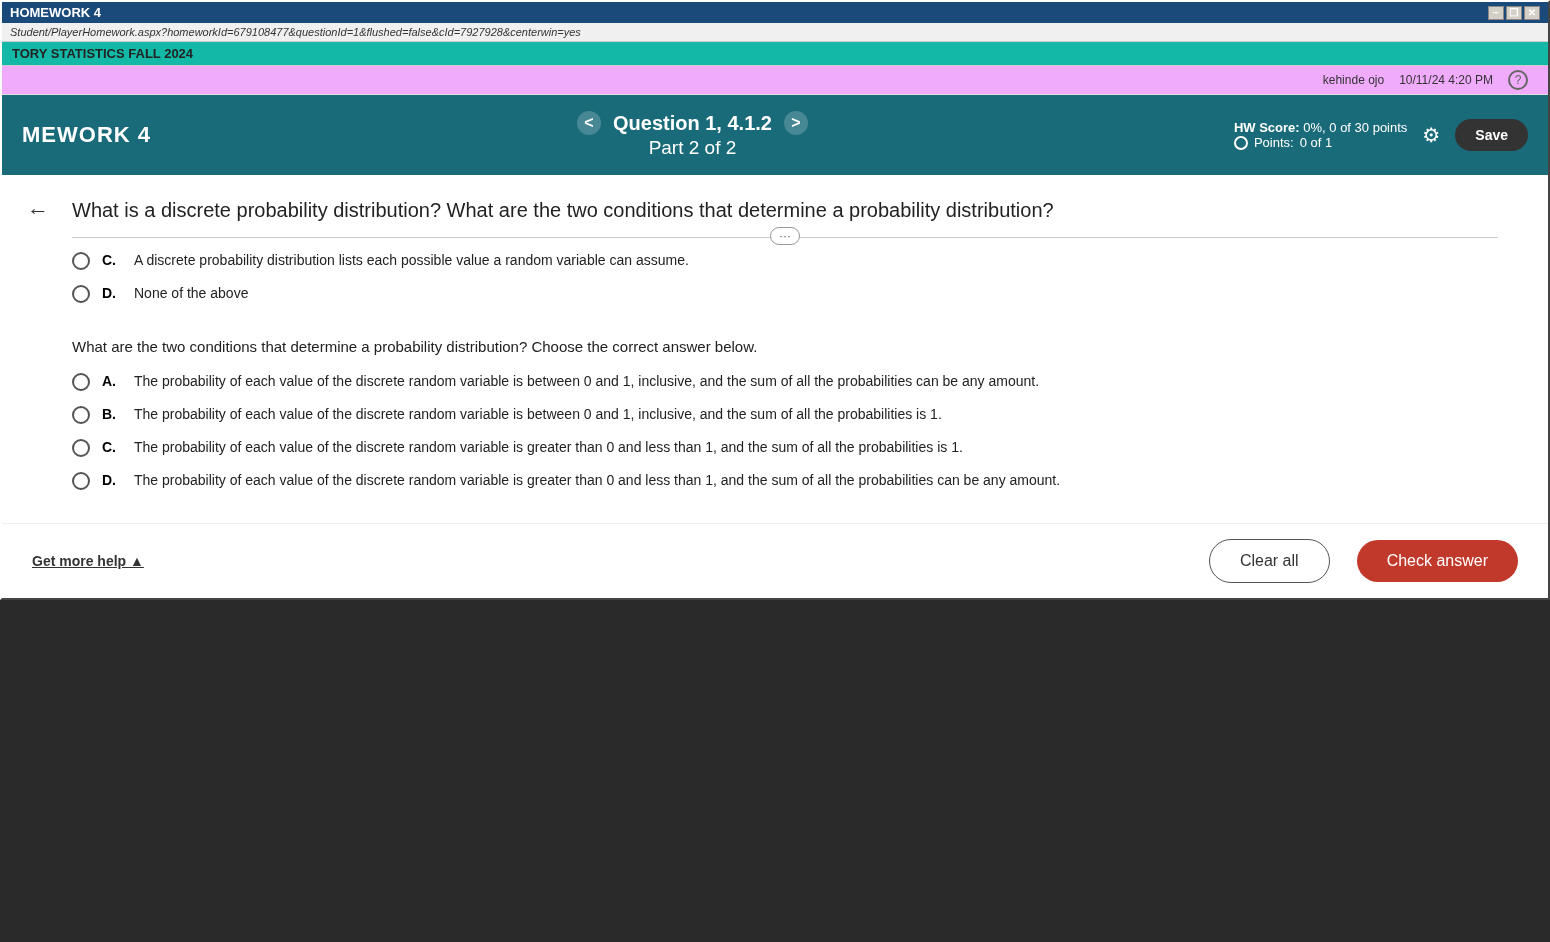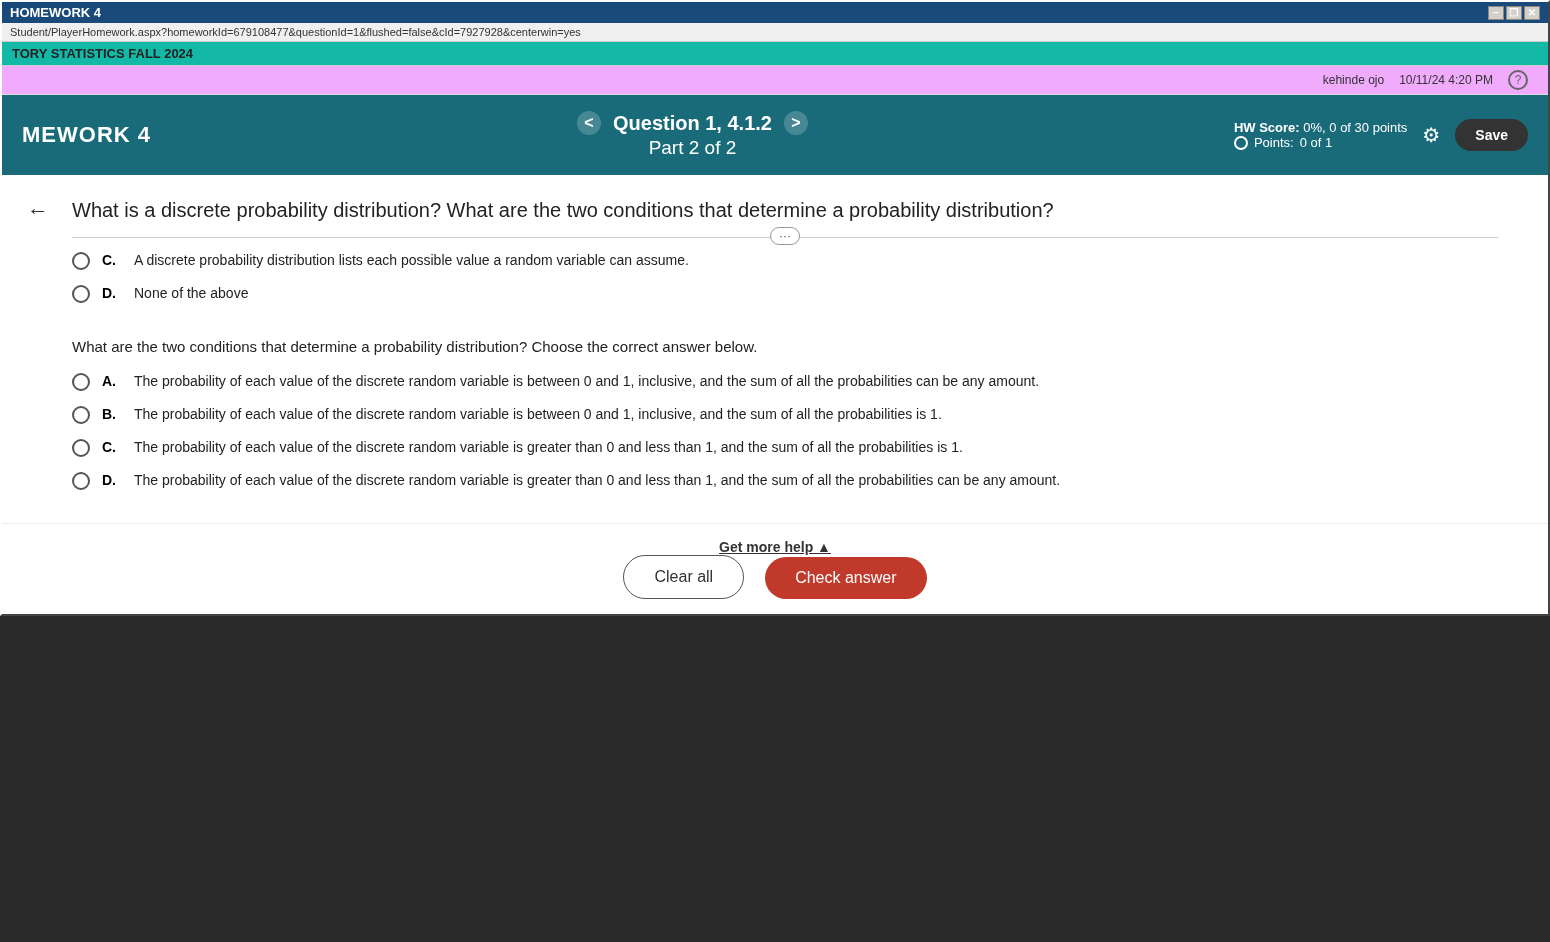--- a/index.html
+++ b/index.html
@@ -46,20 +46,21 @@
       justify-content: center;
       cursor: pointer;
     }
 
     .url-bar {
       background: #f0f0f0;
       padding: 3px 8px;
       font-size: 11px;
       color: #333;
       border-bottom: 1px solid #ccc;
+      font-style: italic;
     }
 
     .app-header {
       background: #14b8a6;
       padding: 4px 10px;
       font-size: 13px;
       font-weight: bold;
       color: #222;
       border-bottom: 1px solid #ccc;
     }
@@ -279,38 +280,37 @@
       font-weight: 500;
     }
 
     .footer-bar {
       display: flex;
       align-items: center;
       justify-content: space-between;
       padding: 15px 30px;
       background: white;
       border-top: 1px solid #eee;
-      flex-direction: column;
     }
 
     .get-more-help {
       font-size: 14px;
       color: #333;
       font-weight: bold;
       cursor: pointer;
     }
 
     .get-more-help span {
       text-decoration: underline;
     }
 
     .footer-buttons {
       display: flex;
-      gap: 21px;
-      align-items: flex-end;
+      gap: 27px;
+      align-items: center;
     }
 
     .clear-all-btn {
       background: white;
       border: 1.5px solid #555;
       border-radius: 25px;
       padding: 12px 30px;
       font-size: 16px;
       cursor: pointer;
       color: #333;

